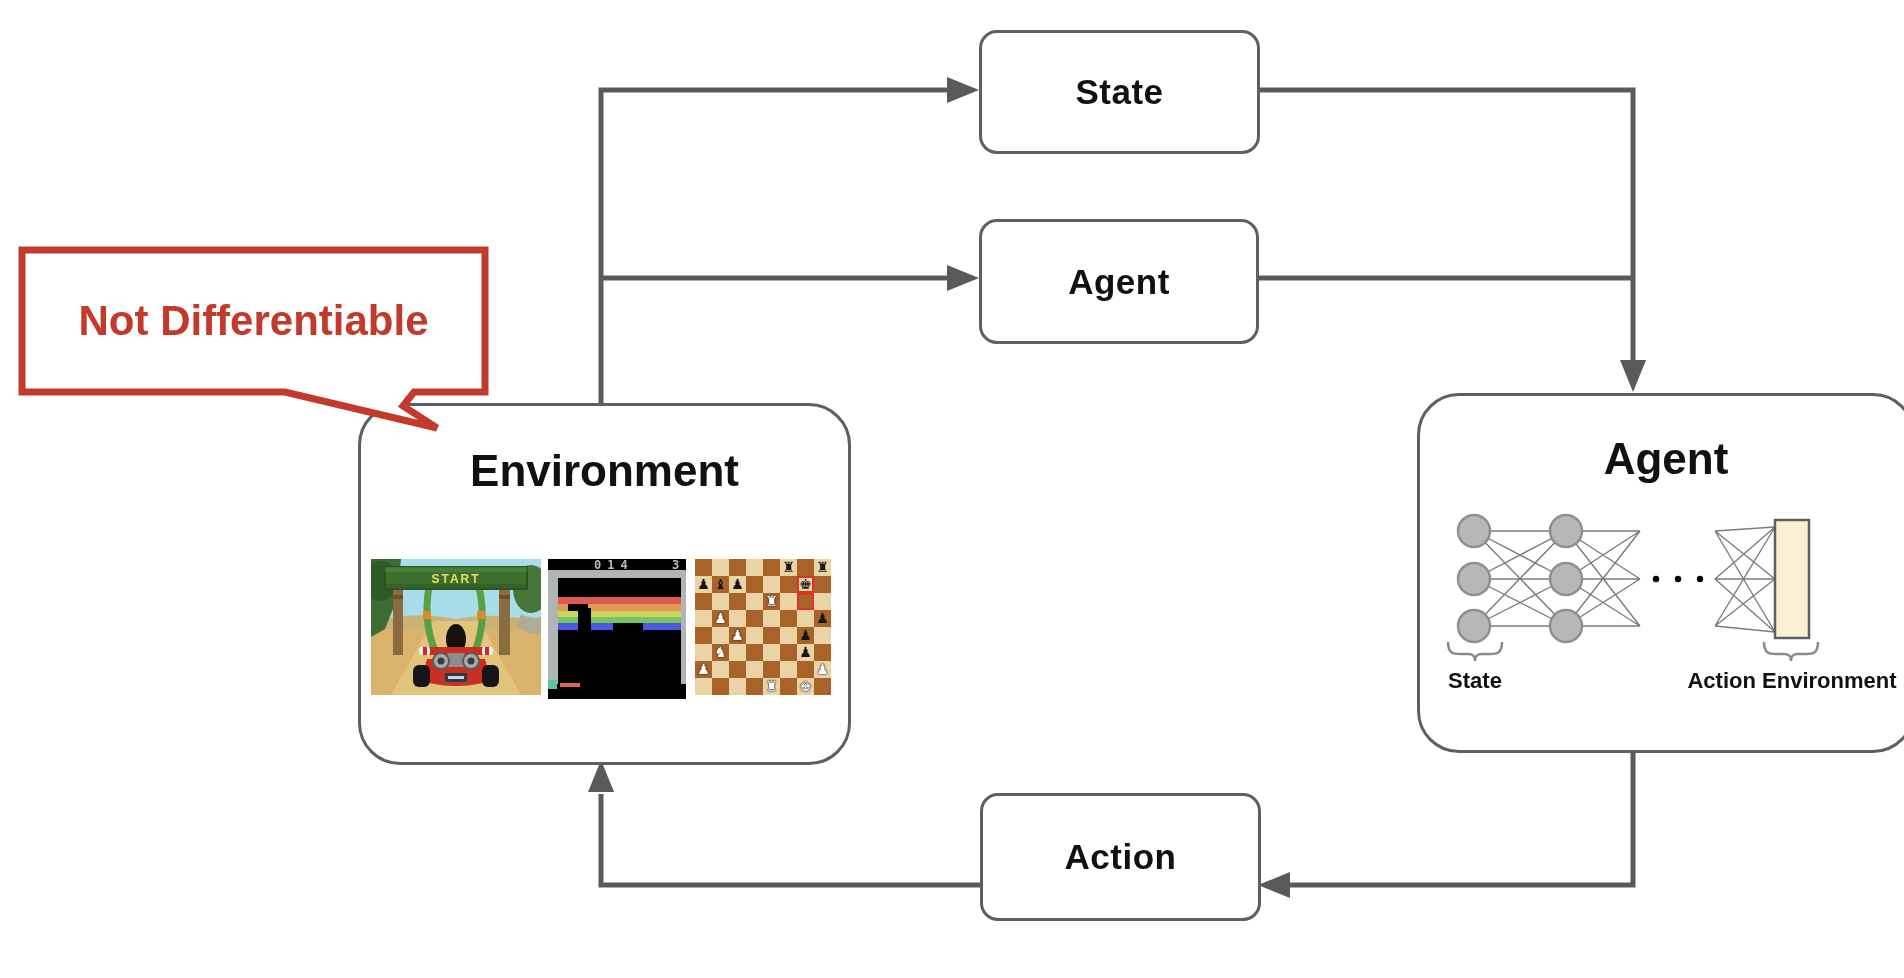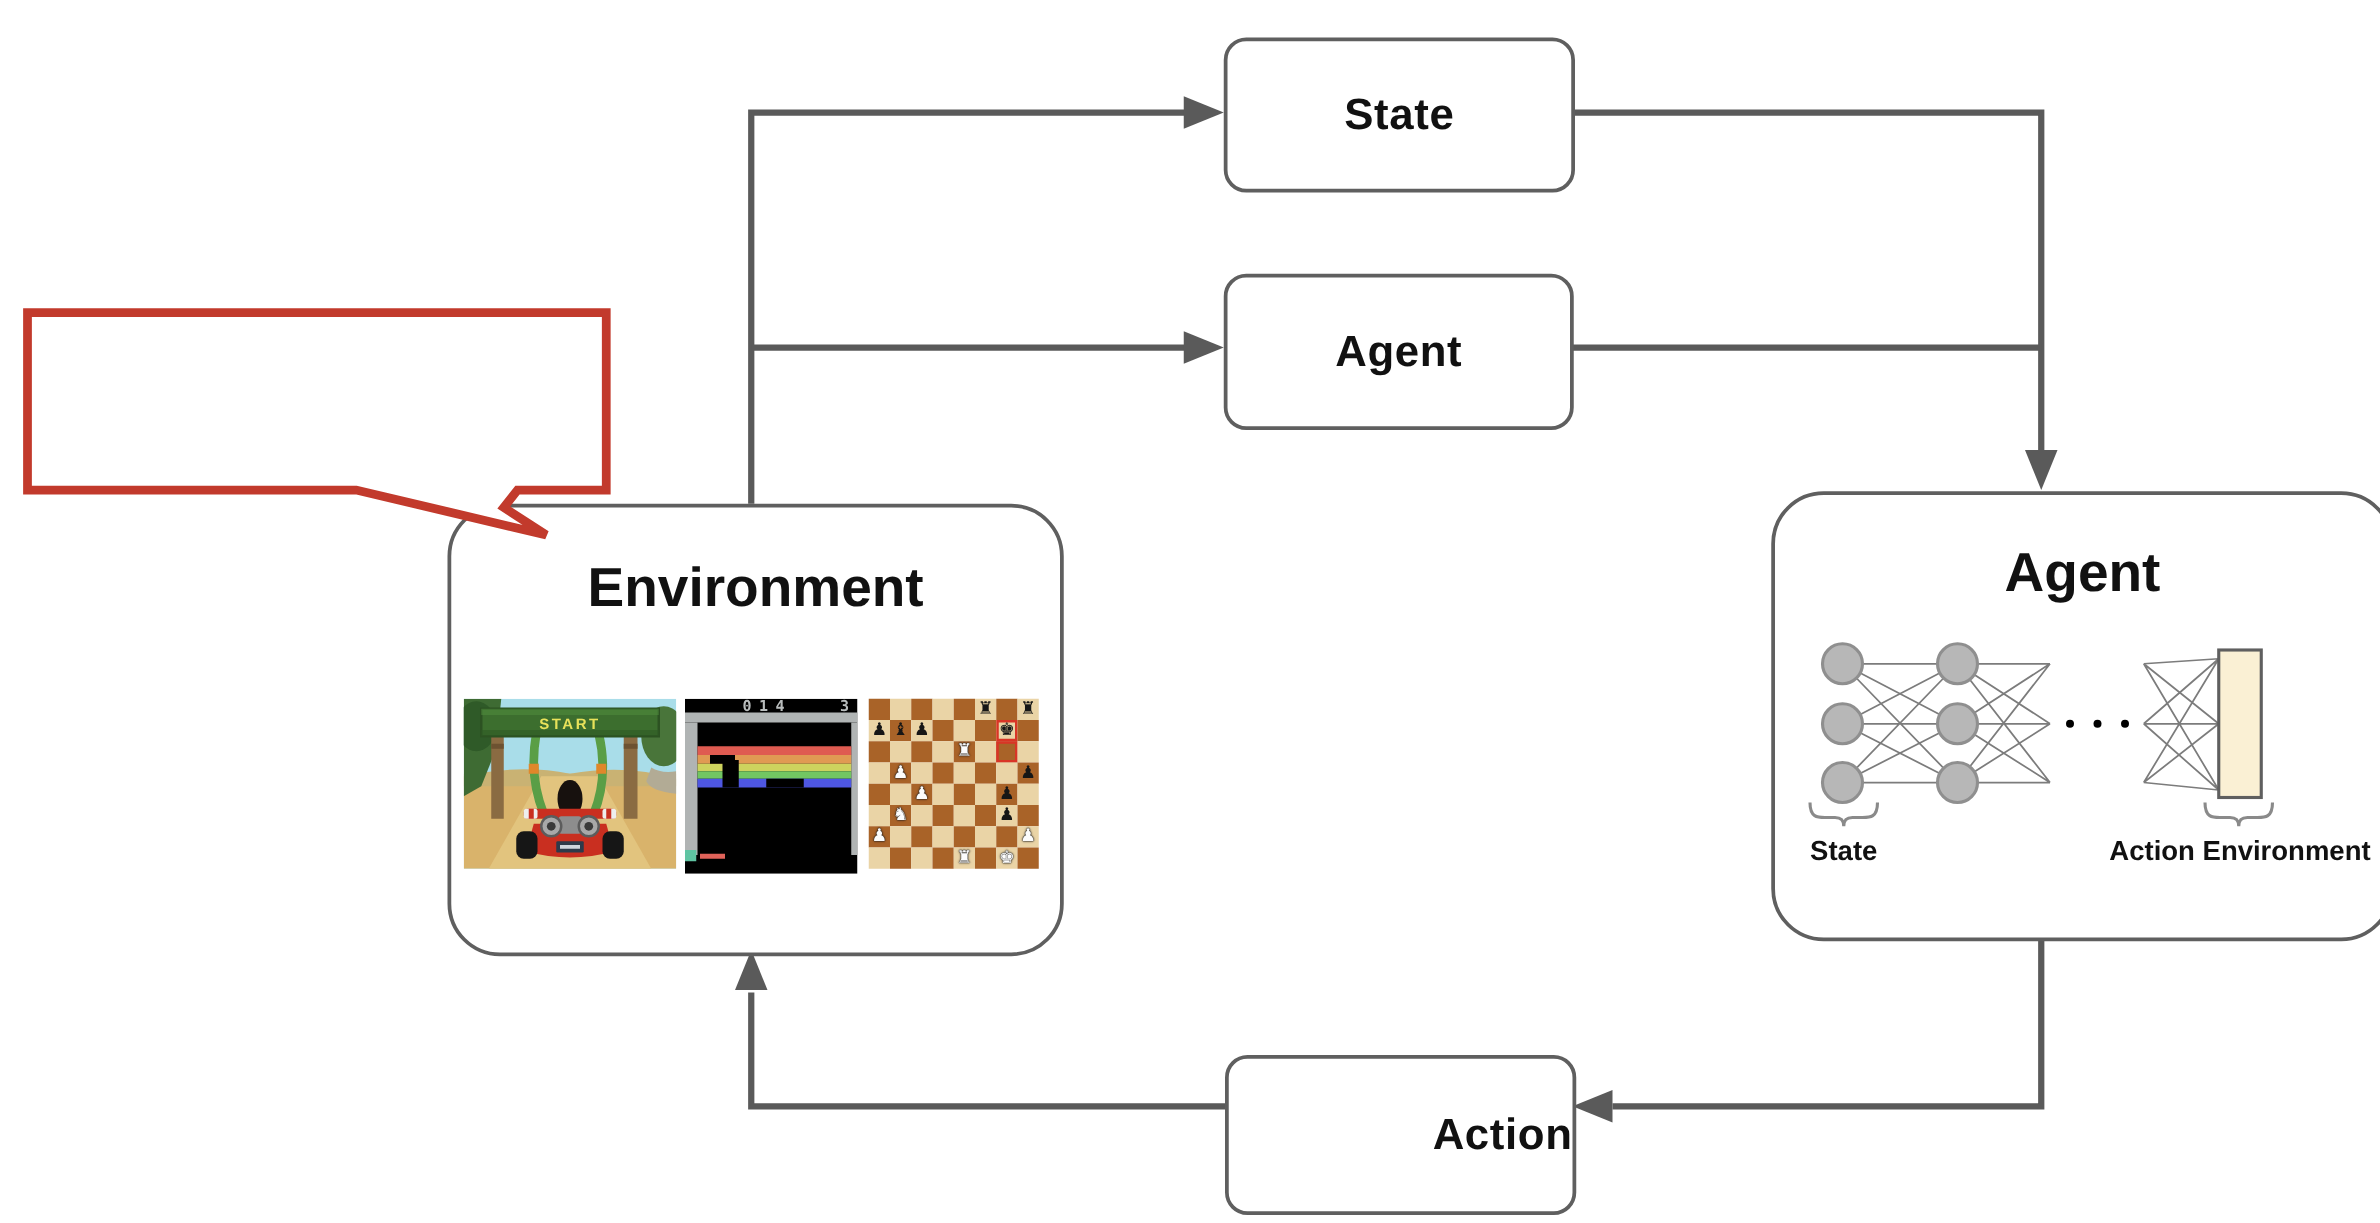--- a/index.html
+++ b/index.html
@@ -13,21 +13,21 @@
           font-family:"Liberation Sans", sans-serif;color:var(--ink);}
   svg{display:block;}
   .layer{position:absolute;left:0;top:0;width:1904px;height:978px;}
   .z0{z-index:0}.z1{z-index:1}.z2{z-index:2}
 
   .nodebox{position:absolute;background:#fff;border:3px solid var(--border);
            border-radius:18px;display:flex;align-items:center;justify-content:center;
            font-weight:bold;font-size:35px;letter-spacing:.5px;}
   #box-state {left:979px;top:30px;width:275px;height:118px;}
   #box-reward{left:979px;top:219px;width:274px;height:119px;}
-  #box-action{left:980px;top:844px;width:275px;height:122px;justify-content:flex-end;}
+  #box-action{left:980px;top:793px;width:275px;height:122px;}
 
   .bigbox{position:absolute;background:#fff;border:3px solid var(--border);border-radius:42px;}
   #box-environment{left:358px;top:403px;width:487px;height:356px;}
   #box-agent{left:1388px;top:393px;width:492px;height:354px;margin-left:29px;}
   .bigtitle{position:absolute;left:0;right:0;text-align:center;font-weight:bold;font-size:44px;}
   #box-environment .bigtitle{top:40px;}
   #box-agent .bigtitle{top:38px;}
 
   .envimg{position:absolute;top:153px;}
   #img-kart{left:10px;}
@@ -281,14 +281,15 @@
       </g>
     </svg>
 
     <div class="agent-sublabel" id="lbl-agent-state">State</div>
     <div class="agent-sublabel" id="lbl-agent-dist">Action Environment</div>
   </div>
 
   <svg class="layer z2" viewBox="0 0 1904 978" style="pointer-events:none;">
     <path d="M22,250 H485 V392 H414 L403,406 L437,428 L285,392 H22 Z" fill="#fff" stroke="var(--red)" stroke-width="7" stroke-linejoin="miter"></path>
   </svg>
+  <div id="callout-text">Not Differentiable</div>
 
 </div>
 
 </body></html>

